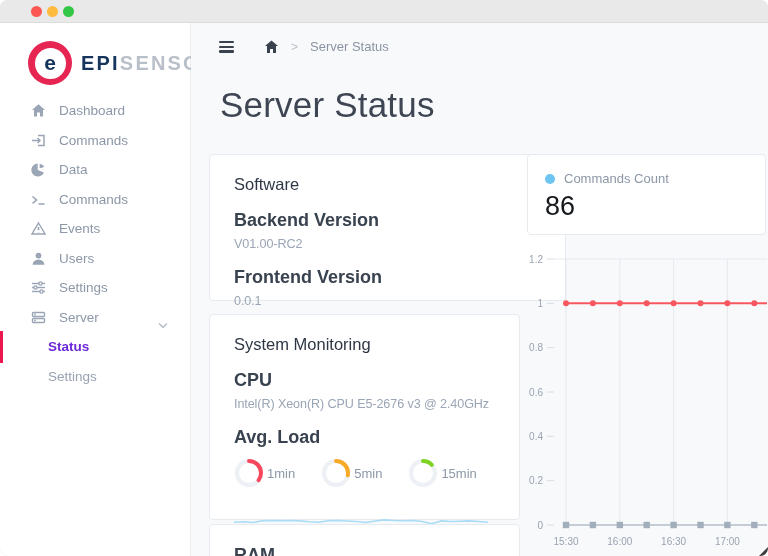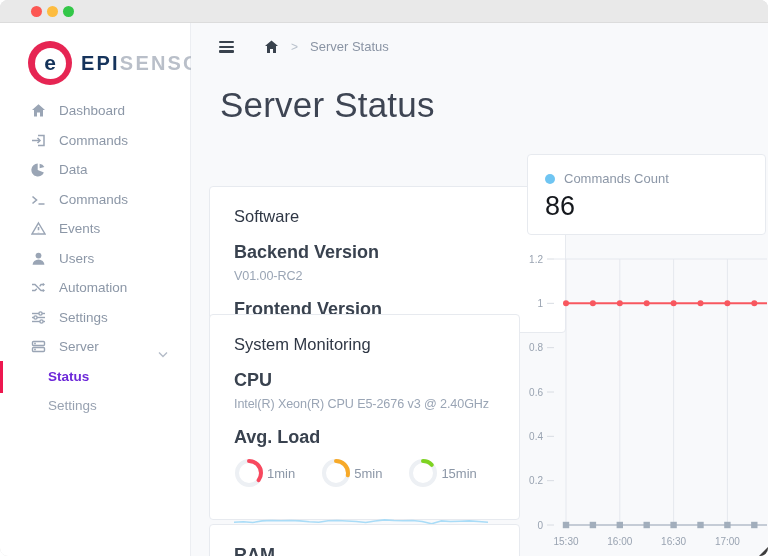--- a/index.html
+++ b/index.html
@@ -33,21 +33,21 @@
   .topbar{position:absolute;left:26px;top:16px;display:flex;align-items:center;gap:10px;}
   .crumb-sep{color:#b8c0cb;font-size:12px;margin:0 2px;}
   .crumb-label{color:#8a94a4;font-size:13px;}
   .hamburger{display:flex;flex-direction:column;gap:2.5px;cursor:pointer;padding:2px;}
   .hamburger span{display:block;width:15px;height:2.2px;background:#39424d;border-radius:1px;}
   .crumb-home{cursor:pointer;display:flex;margin-left:18px;}
   
   .page-title{position:absolute;left:29px;top:62px;font-size:35px;color:#3e4553;font-weight:400;letter-spacing:0.2px;}
   
   .card{position:absolute;background:#ffffff;border:1px solid #e7eaef;border-radius:4px;box-sizing:border-box;}
-  .card-software{left:18px;top:131px;width:357px;height:147px;padding:20px 24px;margin-top:32px;}
+  .card-software{left:18px;top:131px;width:357px;height:147px;padding:20px 24px;}
   .card-monitoring{left:18px;top:291px;width:311px;height:206px;padding:20px 24px;}
   .card-ram{left:18px;top:501px;width:311px;height:80px;padding:20px 24px;}
   .card-commands{left:336px;top:131px;width:239px;height:81px;padding:16px 17px;}
   .card-title{font-size:16.5px;color:#2f3745;font-weight:500;}
   .field-label{font-size:18px;color:#39424f;font-weight:700;margin-top:16px;}
   .field-value{font-size:12.6px;color:#9aa5b5;margin-top:6px;letter-spacing:-0.1px;}
   .cc-row{display:flex;align-items:center;gap:9px;}
   .cc-dot{width:10px;height:10px;border-radius:50%;}
   .cc-label{font-size:13px;color:#8c97a7;}
   .cc-value{font-size:27px;color:#15181d;font-weight:500;margin-top:5px;}
@@ -133,32 +133,20 @@
           <span class="nav-label">Events</span>
         </div>
         <div class="nav-item">
           <span class="nav-icon">
             <svg width="15" height="15" viewBox="0 0 15 15">
                 <circle cx="7.5" cy="4.6" r="2.9" fill="#9aa5b5"></circle>
                 <path d="M1.6 13.8 a5.9 5.4 0 0 1 11.8 0 Z" fill="#9aa5b5"></path>
               </svg>
           </span>
           <span class="nav-label">Users</span>
-        </div>
-        <div class="nav-item">
-          <span class="nav-icon">
-            <svg width="15" height="15" viewBox="0 0 15 15" fill="none" stroke="#9aa5b5" stroke-width="1.4">
-                <path d="M1 4.5 H4 L10 10.5 H12.5"></path>
-                <path d="M1 10.5 H4 L5.8 8.7"></path>
-                <path d="M8.7 6.3 L10 4.5 H12.5"></path>
-                <path d="M11.8 2.8 L14 4.5 L11.8 6.2" fill="#9aa5b5" stroke="none"></path>
-                <path d="M11.8 8.8 L14 10.5 L11.8 12.2" fill="#9aa5b5" stroke="none"></path>
-              </svg>
-          </span>
-          <span class="nav-label">Automation</span>
         </div>
         <div class="nav-item">
           <span class="nav-icon">
             <svg width="15" height="15" viewBox="0 0 15 15" stroke="#9aa5b5" stroke-width="1.4">
                 <line x1="1" y1="3.5" x2="14" y2="3.5"></line>
                 <line x1="1" y1="7.5" x2="14" y2="7.5"></line>
                 <line x1="1" y1="11.5" x2="14" y2="11.5"></line>
                 <circle cx="9.5" cy="3.5" r="1.6" fill="#fff"></circle>
                 <circle cx="4.5" cy="7.5" r="1.6" fill="#fff"></circle>
                 <circle cx="10.5" cy="11.5" r="1.6" fill="#fff"></circle>

